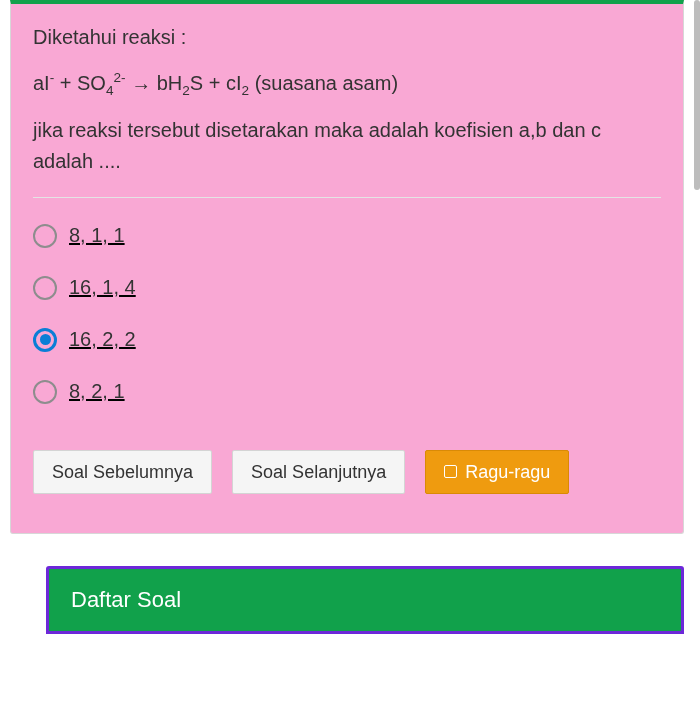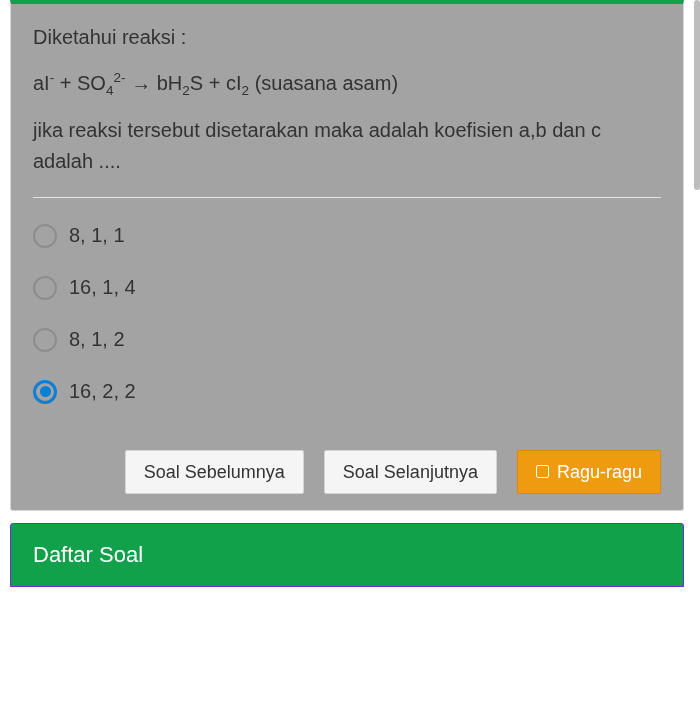--- a/index.html
+++ b/index.html
@@ -14,23 +14,23 @@
     position: relative;
   }
   .outer {
     padding: 0 16px 0 10px;
     background: #fff;
   }
   .card {
     border: 1px solid #d7d7d7;
     border-top: 4px solid #11a14b;
     border-radius: 0 0 3px 3px;
-    background: #a3a3a3;
-    padding: 18px 22px 16px 22px;
-    margin-bottom: 12px;
+    background: #f9a8d4;
+    padding: 18px 22px 39px 22px;
+    margin-bottom: 32px;
   }
   .question-text {
     font-size: 20px;
     color: #333;
     line-height: 1.55;
     margin-bottom: 14px;
   }
   .question-text p {
     margin: 0 0 14px 0;
   }
@@ -46,20 +46,21 @@
     flex-direction: column;
     gap: 28px;
     margin-bottom: 46px;
   }
   .option {
     display: flex;
     align-items: center;
     gap: 12px;
     cursor: pointer;
     user-select: none;
+    text-decoration: underline;
   }
   .radio {
     width: 24px;
     height: 24px;
     border-radius: 50%;
     border: 2.5px solid #8d8d8d;
     flex-shrink: 0;
     display: flex;
     align-items: center;
     justify-content: center;
@@ -75,21 +76,20 @@
     border-radius: 50%;
   }
   .option-label {
     font-size: 20px;
     color: #333;
   }
   .buttons {
     display: flex;
     gap: 20px;
     align-items: stretch;
-    justify-content: flex-end;
   }
   .btn {
     padding: 12px 18px;
     font-size: 18px;
     border-radius: 2px;
     cursor: pointer;
     border: 1px solid #d4d4d4;
     background: #f5f5f5;
     color: #333;
     display: flex;
@@ -109,21 +109,22 @@
     border-radius: 2px;
     display: inline-block;
     flex-shrink: 0;
   }
   .section-header {
     background: #11a14b;
     color: #fff;
     font-size: 22px;
     padding: 18px 22px;
     border-radius: 3px 3px 0 0;
-    border: 1px solid #6d28d9;
+    border: 3px solid #6d28d9;
+    margin-left: 36px;
   }
   .scrollbar {
     position: absolute;
     top: 0;
     right: 0;
     width: 6px;
     height: 100%;
     background: transparent;
   }
   .scrollbar-thumb {
@@ -158,30 +159,30 @@
           </span>
         <span class="option-label">8, 1, 1</span>
       </div>
       <div class="option">
         <span class="radio">
             <span class="dot"></span>
           </span>
         <span class="option-label">16, 1, 4</span>
       </div>
       <div class="option">
+        <span class="radio selected">
+            <span class="dot"></span>
+          </span>
+        <span class="option-label">16, 2, 2</span>
+      </div>
+      <div class="option">
         <span class="radio">
             <span class="dot"></span>
           </span>
-        <span class="option-label">8, 1, 2</span>
-      </div>
-      <div class="option">
-        <span class="radio selected">
-            <span class="dot"></span>
-          </span>
-        <span class="option-label">16, 2, 2</span>
+        <span class="option-label">8, 2, 1</span>
       </div>
     </div>
 
     <div class="buttons">
       <button class="btn">
         <span>Soal Sebelumnya</span>
       </button>
       <button class="btn">
         <span>Soal Selanjutnya</span>
       </button>

